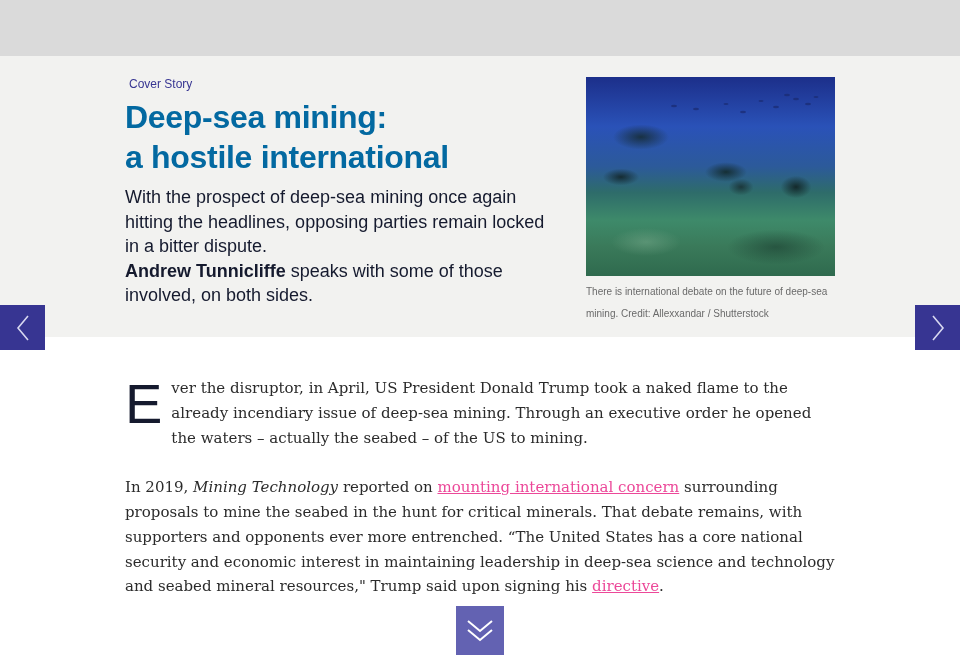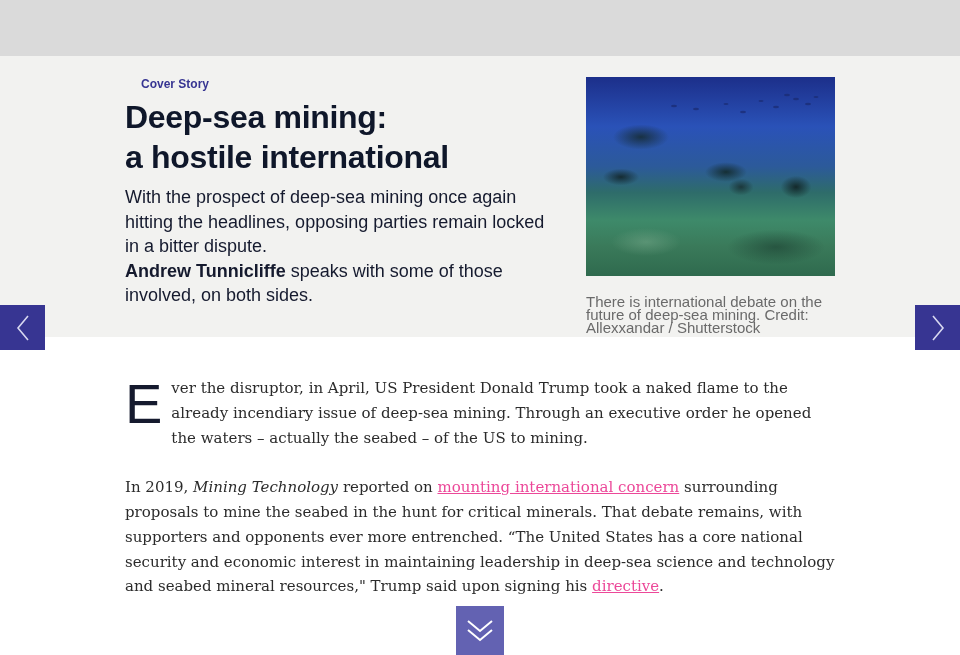--- a/index.html
+++ b/index.html
@@ -13,25 +13,25 @@
     background: #dadada;
   }
   .hero {
     position: absolute; left: 0; top: 56px; width: 960px; height: 281px;
     background: #f2f2f0;
   }
   .hero-text {
     position: absolute; left: 125px; top: 20px; width: 420px;
   }
   .kicker {
-    font-size: 12px; font-weight: bold; color: #373592;
-    margin: 0 0 5px 16px; line-height: 16px;
+    font-size: 12px; font-weight: normal; color: #373592;
+    margin: 0 0 5px 4px; line-height: 16px;
   }
   .title {
-    font-size: 32px; font-weight: bold; color: #0f172a;
+    font-size: 32px; font-weight: bold; color: #0369a1;
     line-height: 40px; margin: 0; letter-spacing: -0.3px;
   }
   .standfirst {
     font-size: 18px; color: #151a2e; line-height: 24.6px;
     margin: 8px 0 0 0;
   }
   .standfirst b { font-weight: bold; }
   .hero-figure {
     position: absolute; left: 586px; top: 21px; width: 249px;
   }
@@ -41,21 +41,21 @@
       radial-gradient(ellipse 40px 18px at 55px 60px, rgba(20,40,40,0.8), transparent 70%),
       radial-gradient(ellipse 30px 14px at 140px 95px, rgba(15,35,30,0.8), transparent 70%),
       radial-gradient(ellipse 22px 16px at 210px 110px, rgba(15,30,30,0.85), transparent 70%),
       radial-gradient(ellipse 26px 12px at 35px 100px, rgba(15,30,30,0.8), transparent 70%),
       radial-gradient(ellipse 18px 12px at 155px 110px, rgba(20,35,35,0.7), transparent 70%),
       radial-gradient(ellipse 50px 20px at 60px 165px, rgba(120,170,140,0.5), transparent 70%),
       radial-gradient(ellipse 70px 25px at 190px 170px, rgba(20,50,40,0.5), transparent 70%),
       linear-gradient(180deg, #1c2f8a 0%, #2a52b8 25%, #2c5a9a 45%, #2e6c6a 58%, #3e8a6a 72%, #3a7a5a 85%, #2f6a4e 100%);
   }
   .caption {
-    font-size: 15px; color: #6a6a6a; line-height: 13px; margin-top: 19px;
+    font-size: 10px; color: #6a6a6a; line-height: 22px; margin-top: 5px;
   }
   .nav-btn {
     position: absolute; top: 305px; width: 45px; height: 45px;
     background: #373592; display: flex; align-items: center; justify-content: center;
     cursor: pointer;
   }
   .nav-prev { left: 0; }
   .nav-next { left: 915px; }
   .article {
     position: absolute; left: 125px; top: 376px; width: 712px;

